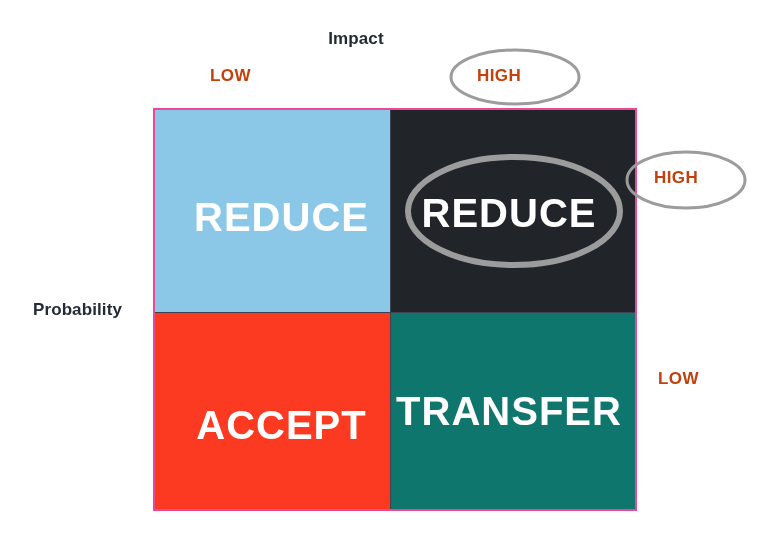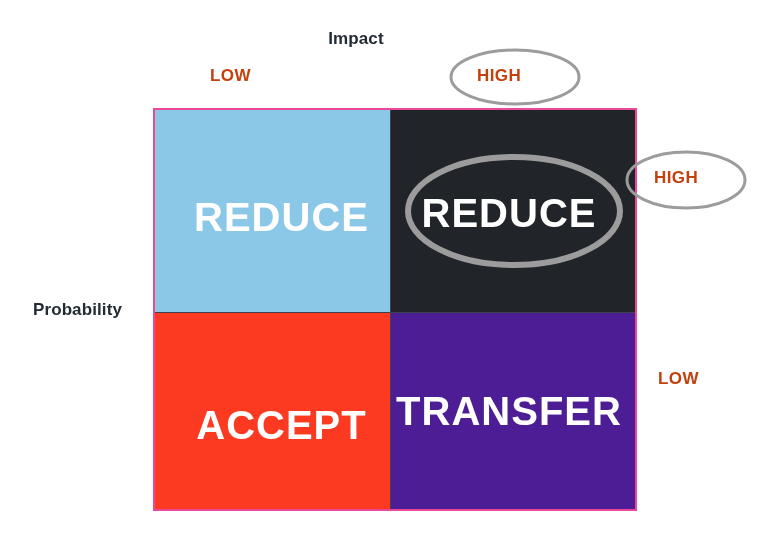--- a/index.html
+++ b/index.html
@@ -100,21 +100,21 @@
     letter-spacing: 1px;
     line-height: 1;
     z-index: 2;
     position: relative;
     white-space: nowrap;
   }
 
   #quadrant-reduce   { background: #8bc8e8; }
   #quadrant-avoid    { background: #212429; }
   #quadrant-accept   { background: #fc3a22; }
-  #quadrant-transfer { background: #4c1d95; }
+  #quadrant-transfer { background: #0f766e; }
 
   
   #quadrant-reduce .quadrant-label   { transform: translate(9px, 6px); }
   #quadrant-avoid .quadrant-label    { transform: translate(-4px, 2px); }
   #quadrant-accept .quadrant-label   { transform: translate(9px, 0px); margin-top: 28px; }
   #quadrant-transfer .quadrant-label { transform: translate(-4px, 0px); }
 
   
   #oval-layer {
     position: absolute;

